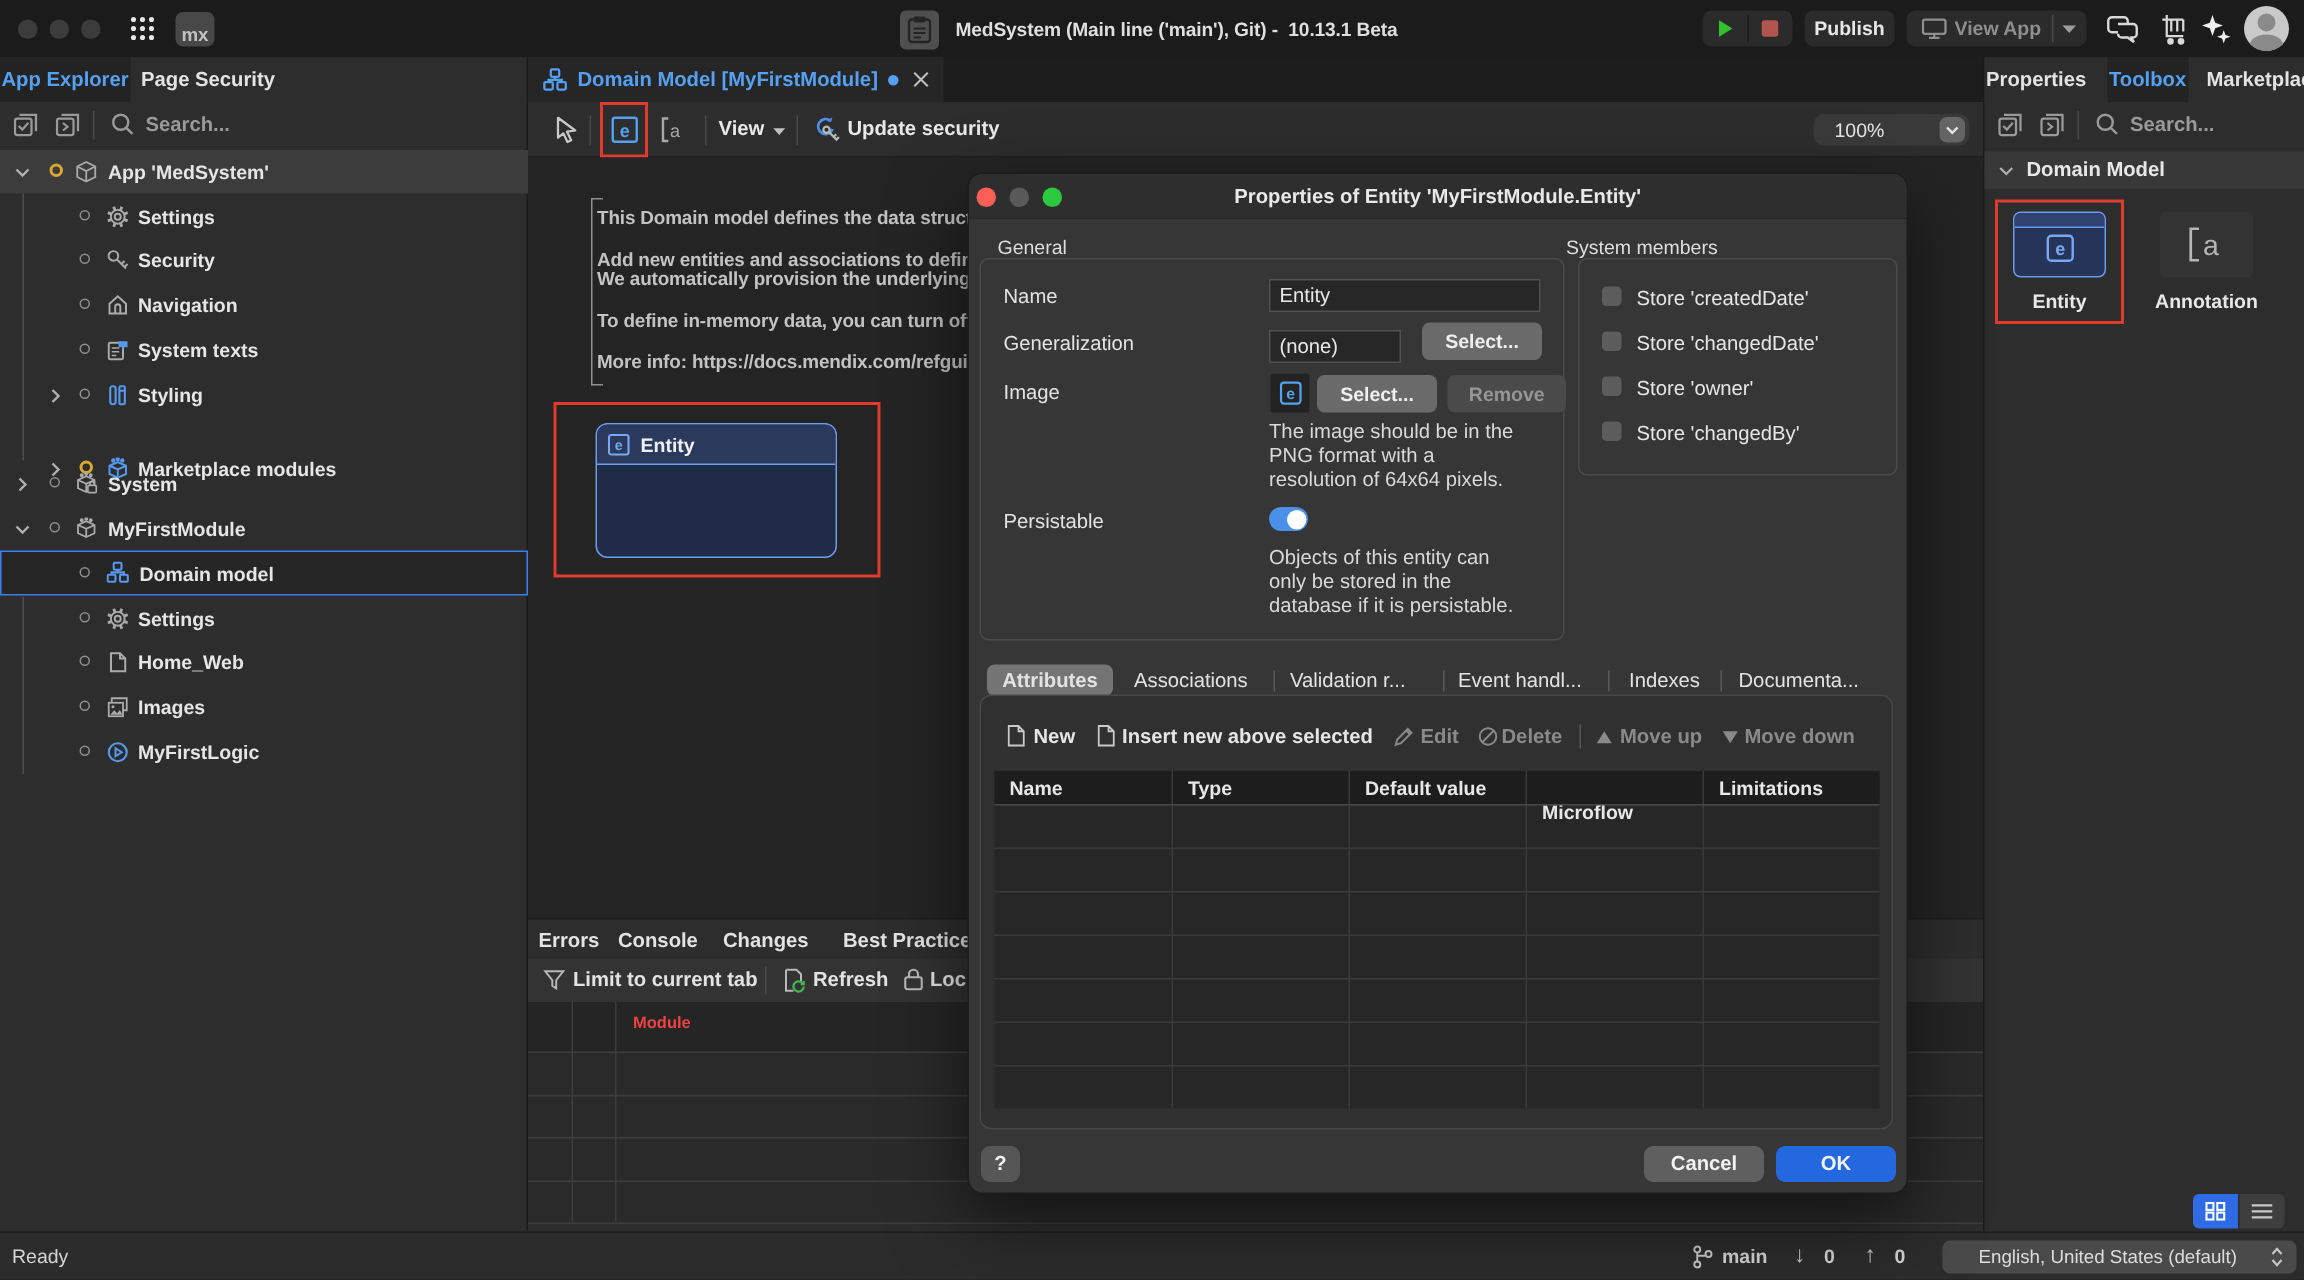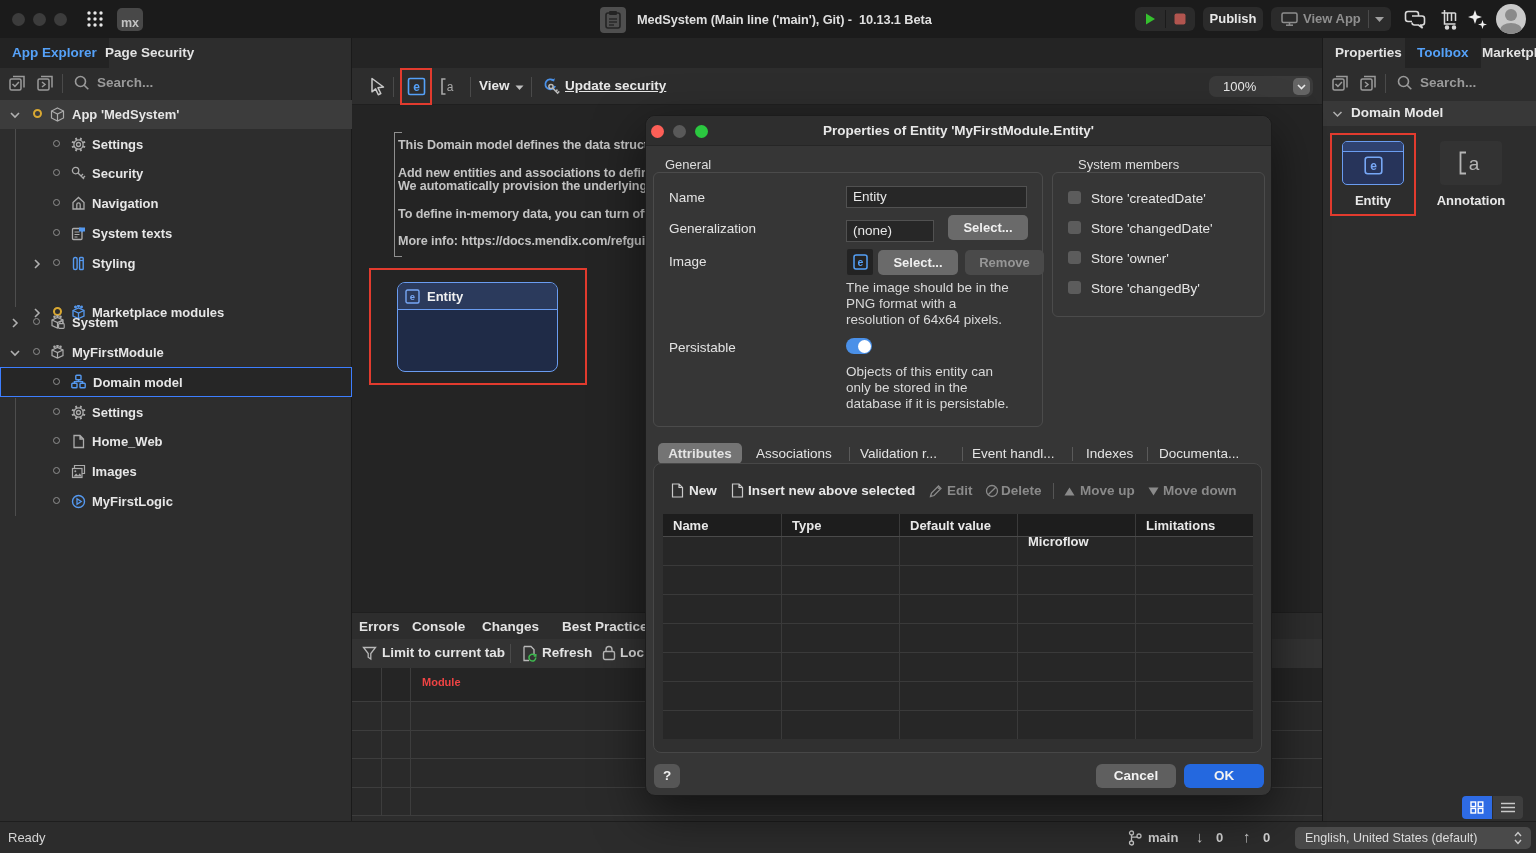--- a/index.html
+++ b/index.html
@@ -16,21 +16,21 @@
 #apptitle { left:637px; top:12px; font-size:12.8px; font-weight:700; color:#dfdfdf; white-space:nowrap; letter-spacing:-0.1px; }
 .tbtn { background:#2b2b2b; border-radius:6px; height:24px; top:7px; }
 #playstop { left:1135px; width:60px; }
 #publish { left:1203px; width:60px; color:#e8e8e8; font-size:13px; font-weight:700; text-align:center; line-height:24px; }
 #viewapp { left:1271px; width:120px; color:#8f8f8f; font-size:13px; font-weight:700; }
 
 
 #leftpanel { left:0; top:38px; width:352px; height:783px; background:#2d2d2d; border-right:1px solid #1a1a1a; }
 #rightpanel { left:1322px; top:38px; width:214px; height:783px; background:#2d2d2d; border-left:1px solid #1a1a1a; }
 .paneltabs { left:0; top:0; width:100%; height:30px; background:#2d2d2d; }
-.ptab { position:absolute; top:0; height:30px; line-height:30px; font-size:13.5px; font-weight:700; color:#e3e3e3; padding:0 12px; }
+.ptab { position:absolute; top:0; height:30px; line-height:30px; font-size:13.5px; font-weight:700; color:#e3e3e3; padding:0 1px; }
 .ptab.active { background:#232323; color:#55a1f8; }
 .searchrow { position:absolute; left:0; top:30px; width:100%; height:31px; }
 .searchtxt { color:#9a9a9a; font-size:13.5px; font-weight:700; }
 
 
 #tree { left:0; top:61px; width:352px; height:722px; }
 .trow { position:absolute; left:0; width:352px; height:29px; font-size:13px; font-weight:700; color:#e6e6e6; }
 .trow .lbl { position:absolute; top:7px; white-space:nowrap; }
 .ring { position:absolute; width:7px; height:7px; border:1.4px solid #8f8f8f; border-radius:50%; top:10px; }
 .ring.y { border-color:#d9a832; border-width:2.4px; width:9px; height:9px; top:9px;}
@@ -386,20 +386,37 @@
         <div class="ring" style="left:53px;"></div>
         <svg class="ticon" style="left:71px;" viewBox="0 0 15 15">
             <circle cx="7.5" cy="7.5" r="6" fill="none" stroke="#5599f0" stroke-width="1.4"></circle>
             <path d="M6 4.8 L10.2 7.5 L6 10.2 Z" fill="none" stroke="#5599f0" stroke-width="1.3"></path>
           </svg>
         <span class="lbl" style="left:92px;">MyFirstLogic</span>
       </div>
     </div>
   </div>
 
+  <div class="abs" id="centertabs">
+    <div class="abs" id="doctab">
+      <svg class="abs" style="left:10px;top:7px;" width="16" height="16" viewBox="0 0 16 16">
+          <g fill="none" stroke="#55a1f8" stroke-width="1.5">
+            <rect x="5.2" y="1.2" width="5.6" height="5" rx="0.9"></rect>
+            <rect x="0.9" y="9.8" width="5.6" height="5" rx="0.9"></rect>
+            <rect x="9.6" y="9.8" width="5.6" height="5" rx="0.9"></rect>
+            <path d="M8 6.2 v2 M3.7 9.8 V8.2 h8.8 v1.6"></path>
+          </g>
+        </svg>
+      <span class="abs nw" style="left:33px;top:7px;font-size:13.5px;font-weight:700;color:#55a1f8;">Domain Model [MyFirstModule]</span>
+      <div class="abs" style="left:240px;top:12px;width:7px;height:7px;border-radius:50%;background:#55a1f8;"></div>
+      <svg class="abs" style="left:256px;top:9px;" width="12" height="12" viewBox="0 0 12 12">
+          <path d="M1.5 1.5 L10.5 10.5 M10.5 1.5 L1.5 10.5" stroke="#c0c0c0" stroke-width="1.4"></path>
+        </svg>
+    </div>
+  </div>
   <div class="abs" id="toolbar">
     <svg class="abs" style="left:17px;top:9px;" width="18" height="19" viewBox="0 0 18 19">
         <path d="M3 1.5 L14.5 10 L9 10.8 L11.8 16.5 L9.3 17.7 L6.6 11.9 L3 14.8 Z" fill="none" stroke="#c9c9c9" stroke-width="1.5" stroke-linejoin="round"></path>
       </svg>
     <div class="abs" style="left:41px;top:9px;width:1px;height:20px;background:#4a4a4a;"></div>
     <div class="abs" style="left:48px;top:0px;width:32px;height:37px;border:2.5px solid #e23b2e;"></div>
     <svg class="abs" style="left:55px;top:8px;" width="19" height="21" viewBox="0 0 19 21">
         <rect x="1.5" y="2.5" width="16" height="16" rx="1.5" fill="none" stroke="#55a1f8" stroke-width="1.6"></rect>
         <text x="9.5" y="15" font-size="12" font-weight="700" fill="#55a1f8" text-anchor="middle" font-family="Liberation Sans">e</text>
       </svg>
@@ -412,21 +429,21 @@
     <svg class="abs" style="left:163px;top:17px;" width="9" height="6" viewBox="0 0 9 6">
         <path d="M0.5 0.5 L4.5 5 L8.5 0.5 Z" fill="#c0c0c0"></path>
       </svg>
     <div class="abs" style="left:179px;top:9px;width:1px;height:20px;background:#4a4a4a;"></div>
     <svg class="abs" style="left:190px;top:9px;" width="19" height="20" viewBox="0 0 19 20">
       <path d="M11.6 3.5 a5 5 0 1 0 1.5 5.5" fill="none" stroke="#4a90e8" stroke-width="1.8"></path>
       <path d="M12.9 1.2 L12.1 4.4 L9 3.6 Z" fill="#4a90e8"></path>
       <circle cx="9" cy="9.5" r="2.1" fill="none" stroke="#b9b9b9" stroke-width="1.5"></circle>
       <path d="M10.6 11 l5.6 5.6 M13.8 14.2 l1.7 -1.6 M15.6 16 l1.7 -1.6" stroke="#b9b9b9" stroke-width="1.5" fill="none"></path>
     </svg>
-    <span class="abs" style="left:213px;top:10px;font-size:13.5px;font-weight:700;color:#e8e8e8;text-decoration:underline;">Update security</span>
+    <span class="abs" style="left:213px;top:10px;font-size:13.5px;font-weight:700;color:#e8e8e8;">Update security</span>
     <div class="abs" id="zoomctl" style="top:8px;left:857px;">
       <span class="abs" style="left:14px;top:3px;font-size:13px;color:#e8e8e8;">100%</span>
       <div class="abs" style="left:84px;top:2px;width:17px;height:17px;background:#656565;border-radius:5px;">
         <svg class="abs" style="left:4px;top:6px;" width="9" height="6" viewBox="0 0 9 6">
             <path d="M1 1 l3.5 3.5 L8 1" fill="none" stroke="#e8e8e8" stroke-width="1.6"></path>
           </svg>
       </div>
     </div>
   </div>
   <div class="abs" id="canvas">
@@ -569,35 +586,35 @@
           <circle cx="4.5" cy="14" r="2"></circle>
         <path d="M4.5 6 v6 M4.5 9 c0 -1.5 3 -0.5 5.5 -1"></path>
       </g>
     </svg>
     <span class="abs" style="left:1148px;top:8px;font-weight:700;">main</span>
     <span class="abs" style="left:1196px;top:6px;color:#c9c9c9;font-size:15px;">↓</span>
     <span class="abs" style="left:1216px;top:8px;font-weight:700;">0</span>
     <span class="abs" style="left:1243px;top:6px;color:#c9c9c9;font-size:15px;">↑</span>
     <span class="abs" style="left:1263px;top:8px;font-weight:700;">0</span>
     <div id="langsel">
-      <span style="padding-left:10px;">English, United States (default)</span>
+      <span style="padding-left:24px;">English, United States (default)</span>
       <svg class="abs" style="left:218px;top:4px;" width="10" height="14" viewBox="0 0 10 14">
           <path d="M2 5 L5 1.5 L8 5 M2 9 L5 12.5 L8 9" fill="none" stroke="#c9c9c9" stroke-width="1.4"></path>
         </svg>
     </div>
   </div>
 
   <div class="abs" id="modal">
     <div id="modaltitle">Properties of Entity 'MyFirstModule.Entity'</div>
     <div class="abs tl" style="left:5px;top:9px;background:#fd5f57;"></div>
     <div class="abs tl" style="left:27px;top:9px;background:#595959;"></div>
     <div class="abs tl" style="left:49px;top:9px;background:#2bc840;"></div>
 
     <span class="grouplbl" style="left:19px;top:41px;">General</span>
-    <span class="grouplbl" style="left:432px;top:41px;">System members</span>
+    <span class="grouplbl" style="left:398px;top:41px;">System members</span>
 
     <div class="groupbox" style="left:7px;top:56px;width:390px;height:255px;"></div>
     <div class="groupbox" style="left:406px;top:56px;width:213px;height:145px;"></div>
 
     <span class="mlabel" style="left:23px;top:74px;">Name</span>
     <div class="minput" style="left:200px;top:70px;width:181px;height:22px;line-height:20px;">Entity</div>
 
     <span class="mlabel" style="left:23px;top:105px;">Generalization</span>
     <div class="minput" style="left:200px;top:104px;width:88px;height:22px;line-height:20px;">(none)</div>
     <div class="mbtn" style="left:302px;top:99px;width:80px;height:25px;line-height:25px;">Select...</div>

